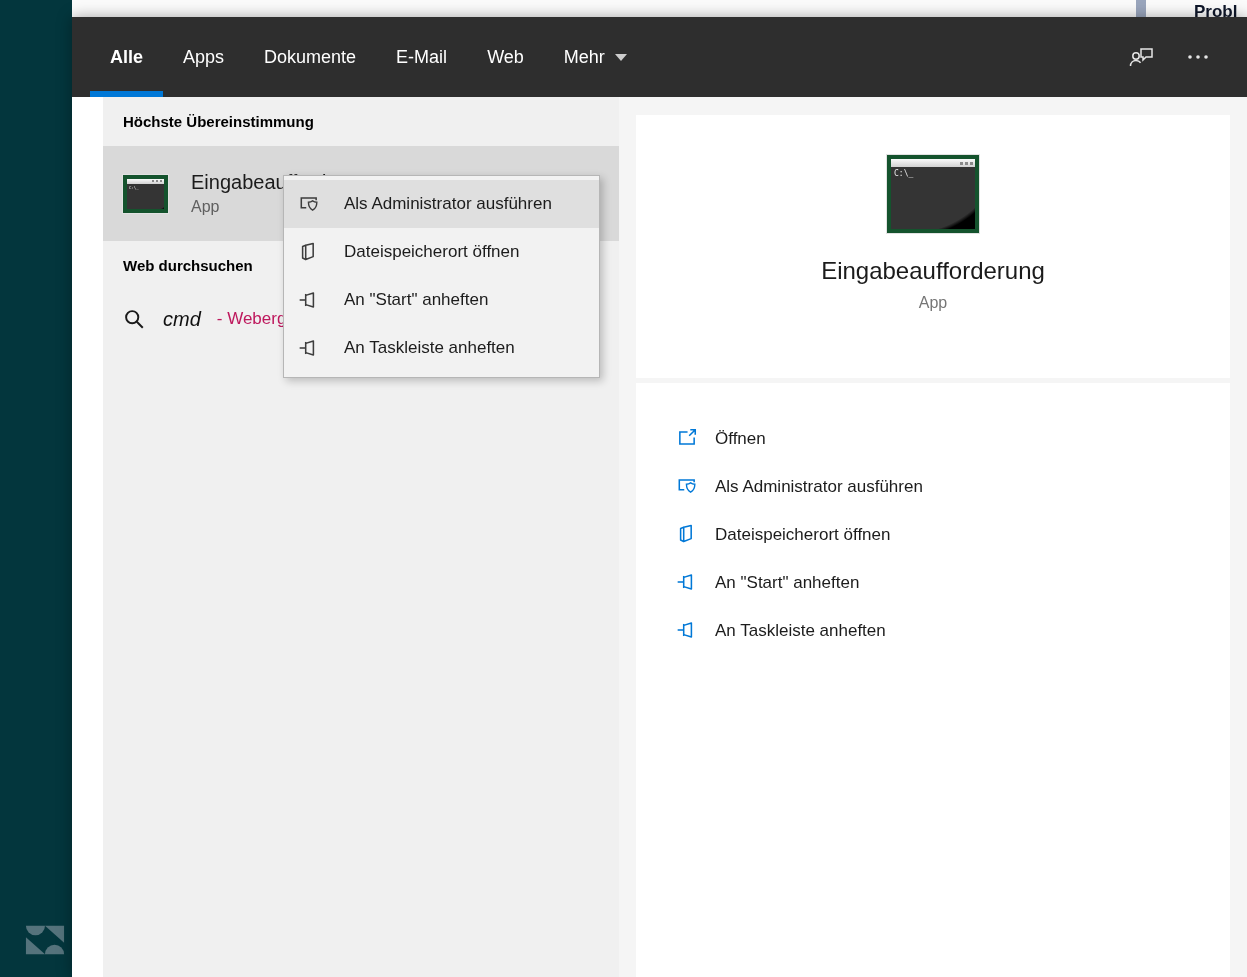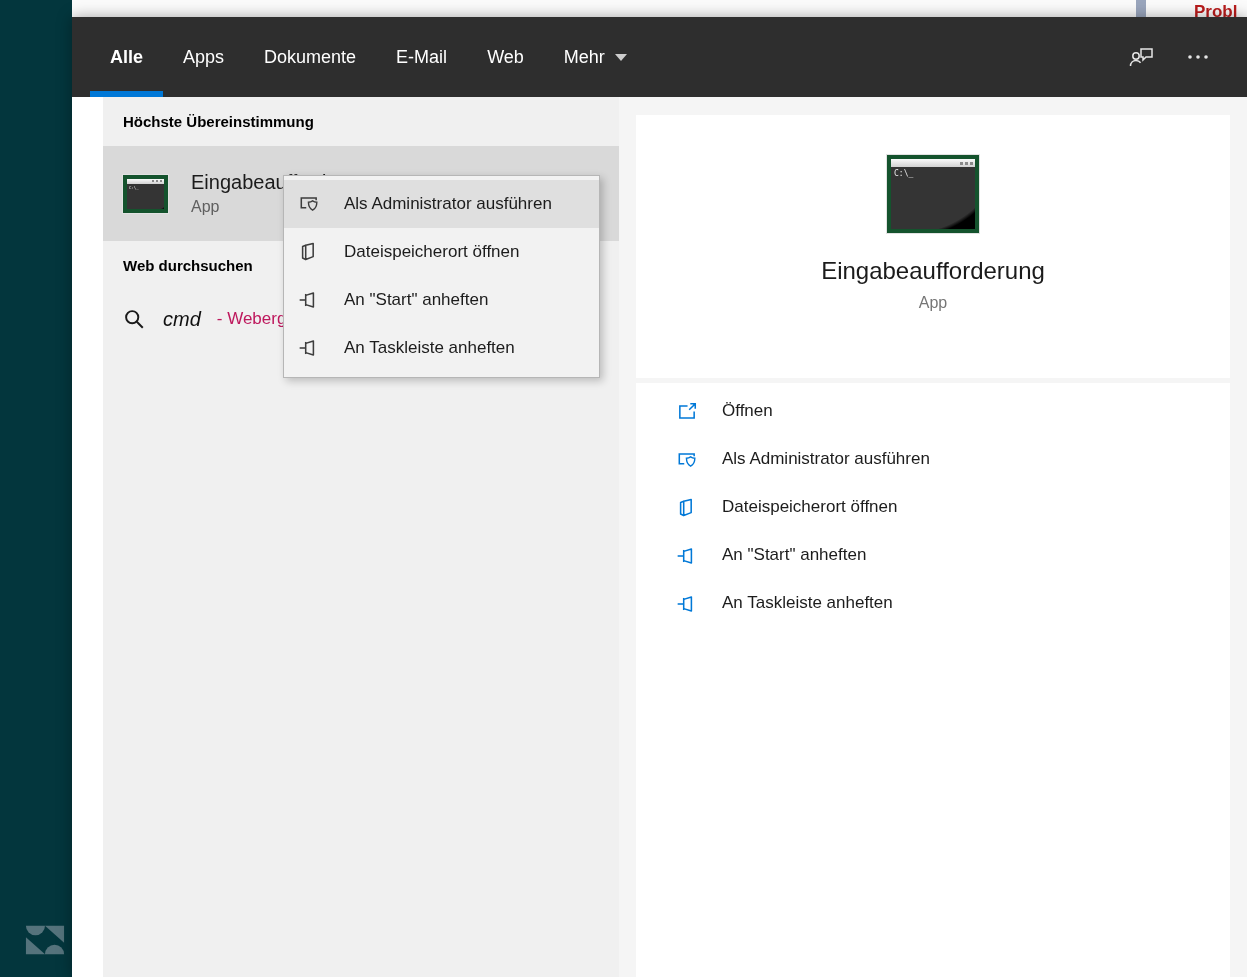--- a/index.html
+++ b/index.html
@@ -8,21 +8,21 @@
   .stage { position:relative; width:1247px; height:977px; }
 
   
   .teal-rail { position:absolute; left:0; top:0; width:72px; height:977px; background:#03363d; }
   .zd-logo { position:absolute; left:24px; top:922px; width:42px; height:36px; }
 
   
   .page-strip { position:absolute; left:72px; top:0; width:1175px; height:17px;
     background:#fbfbfb; overflow:hidden; }
   .strip-scrollbar { position:absolute; left:1064px; top:0; width:10px; height:17px; background:#9aa6bd; }
-  .strip-red-text { position:absolute; left:1122px; top:2px; font-size:17px; font-weight:bold; color:#b91c1c; white-space:nowrap; }
+  .strip-red-text { position:absolute; left:1122px; top:2px; font-size:17px; font-weight:bold; color:#0f172a; white-space:nowrap; }
 
   
   .overlay { position:absolute; left:72px; top:17px; width:1175px; height:960px;
     box-shadow:0 0 14px rgba(0,0,0,.35); }
 
   .search-header { height:80px; background:#2e2e2e; display:flex; align-items:center; padding-left:18px; }
   .tab { position:relative; height:80px; display:flex; align-items:center; padding:0 20px;
     font-size:18px; color:#ffffff; cursor:default; }
   .tab.active { color:#ffffff; font-weight:bold;align-items:center; }
   .tab.active::after { content:""; position:absolute; left:0; right:0; bottom:0; height:6px; background:#0078d7; }
@@ -58,21 +58,21 @@
   .cmd-large .bar { height:8px; } .cmd-large .dot { width:3px; height:3px; }
   .cmd-large .scr { background:radial-gradient(circle 100px at 22% -30px, #343434 0 96%, #000 100%); font-size:8px; padding:2px 3px; }
 
   
   .preview-area { flex:1; background:#f5f5f5; padding:18px 17px 0 17px; display:flex; flex-direction:column; }
   .card { background:#fff; }
   .card-head { height:263px; margin-bottom:5px; display:flex; flex-direction:column; align-items:center; padding-top:40px; }
   .preview-title { margin-top:24px; font-size:24px; color:#1b1b1b; }
   .preview-sub { margin-top:9px; font-size:16px; color:#767676; }
   .card-actions { height:594px; padding-top:18px; }
-  .action-row { height:48px; display:flex; align-items:flex-start; padding-left:40px; cursor:default;gap:7px; }
+  .action-row { height:48px; display:flex; align-items:flex-end; padding-left:40px; cursor:default; }
   .action-row .aicon { width:22px; height:22px; color:#0078d7; flex:none; }
   .action-label { margin-left:17px; font-size:17px; color:#1c1c1c; }
 
   
   .context-menu { position:absolute; left:283px; top:175px; width:317px; height:203px;
     background:#f2f2f2; border:1px solid #b6b6b6; box-shadow:3px 3px 8px rgba(0,0,0,.22);
     padding:4px 0; z-index:10; }
   .menu-item { height:48px; display:flex; align-items:center; padding-left:14px; cursor:default; }
   .menu-item.active { background:#dfdfdf; }
   .menu-item .micon { width:22px; height:22px; color:#3d3d3d; flex:none; }

